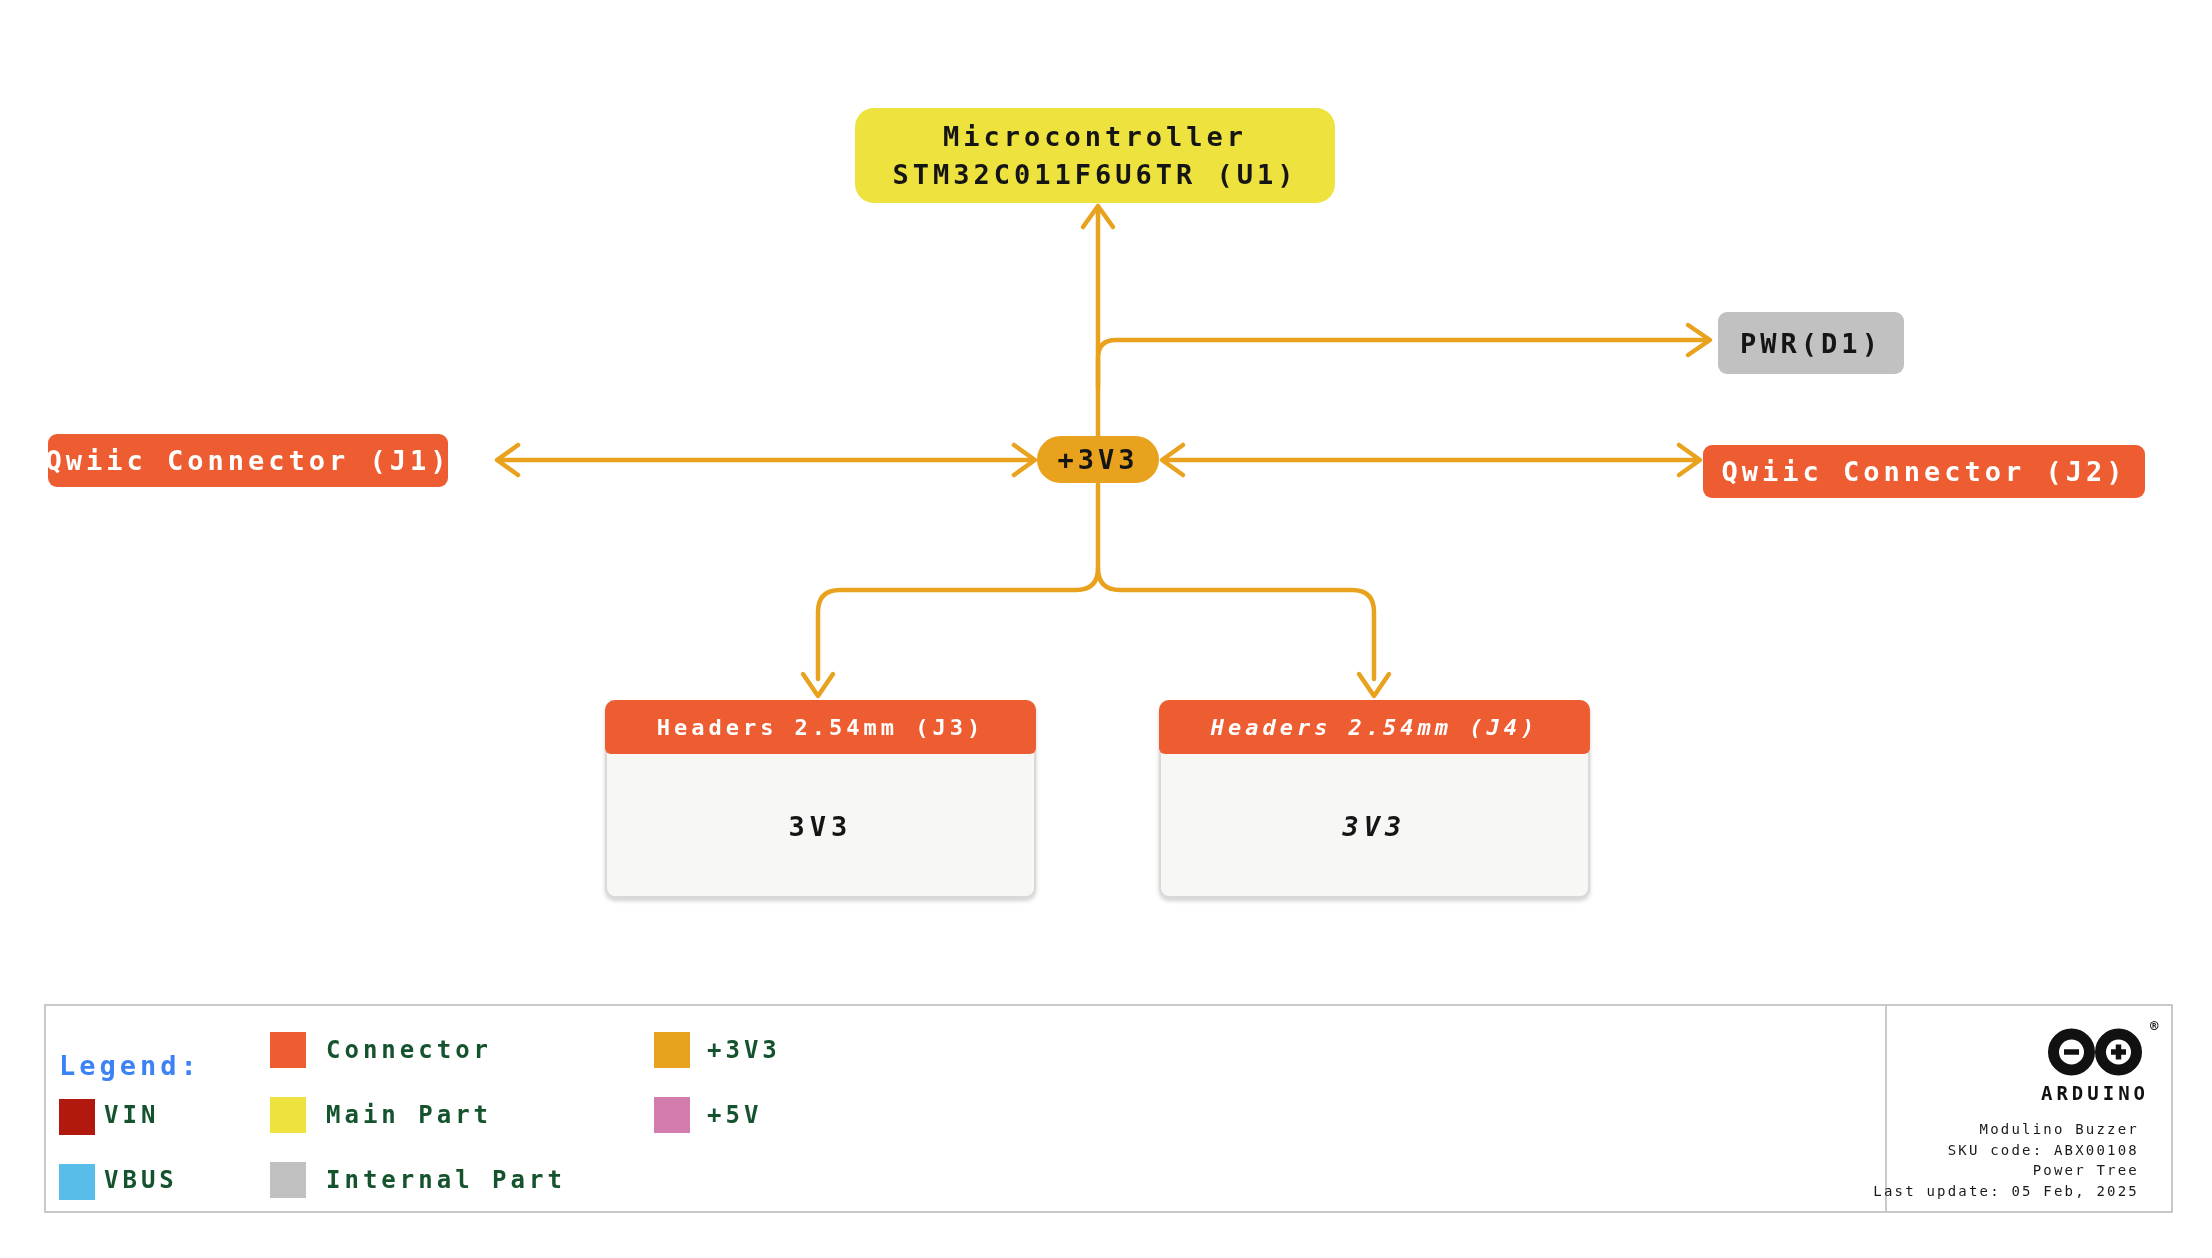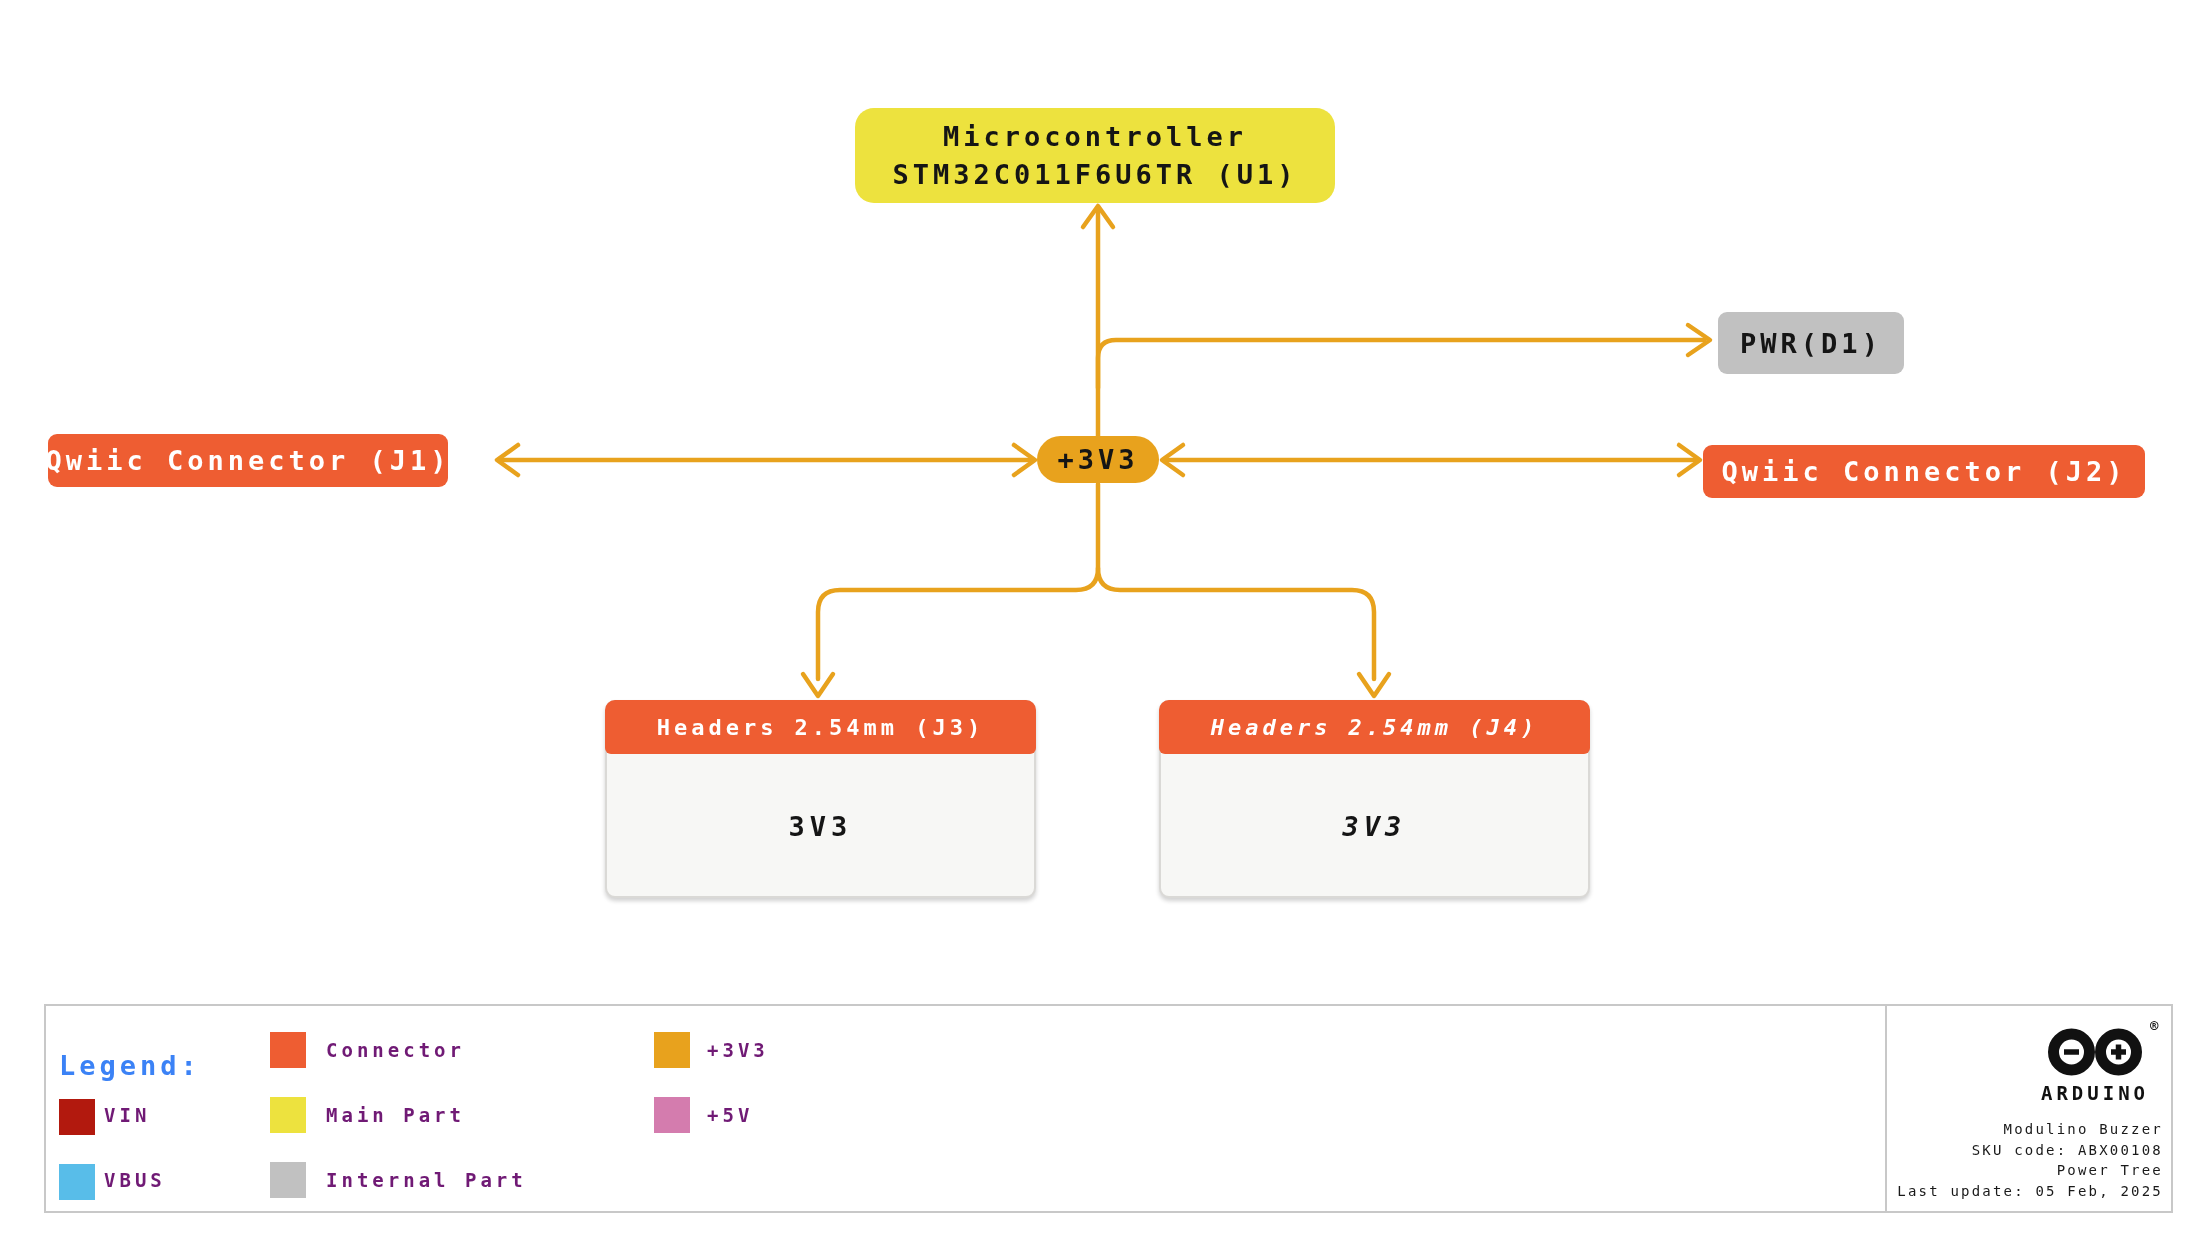--- a/index.html
+++ b/index.html
@@ -48,31 +48,31 @@
     position:absolute;left:44px;top:1004px;width:2129px;height:209px;
     border:2px solid #c8c8c8;background:#ffffff;box-sizing:border-box;
   }
   .legend .ltitle{
     position:absolute;left:13px;top:26px;height:36px;line-height:36px;
     font-weight:bold;font-size:27px;letter-spacing:4px;color:#3b82f6;margin-top:16px;
   }
   .swatch{position:absolute;width:36px;height:36px;}
   .litem{
     position:absolute;height:36px;line-height:36px;
-    font-weight:bold;font-size:19px;letter-spacing:4px;color:#701a75;white-space:nowrap;
+    font-weight:bold;font-size:24px;letter-spacing:4px;color:#14532d;white-space:nowrap;
   }
   .vdivider{position:absolute;top:-2px;bottom:-2px;left:1839px;width:2px;background:#c8c8c8;}
   .brand-logo{position:absolute;left:1997px;top:18px;width:104px;height:56px;}
   .brand-reg{position:absolute;left:2104px;top:12px;font-size:14px;color:#151515;font-weight:bold;}
   .brand-name{
     position:absolute;left:1929px;top:76px;width:240px;text-align:center;
     font-weight:bold;font-size:19px;letter-spacing:4px;color:#111111;
   }
   .brand-lines{
-    position:absolute;right:8px;top:113px;text-align:right;
+    position:absolute;right:32px;top:113px;text-align:right;
     font-size:14px;letter-spacing:2.2px;line-height:20.5px;color:#1a1a1a;
   }
 </style>
 </head>
 <body>
 
 <div class="canvas">
 
   <svg class="wires" viewBox="0 0 2212 1258" xmlns="http://www.w3.org/2000/svg">
     <g stroke="#e8a21d" stroke-width="4.5" fill="none" stroke-linecap="round" stroke-linejoin="round">

